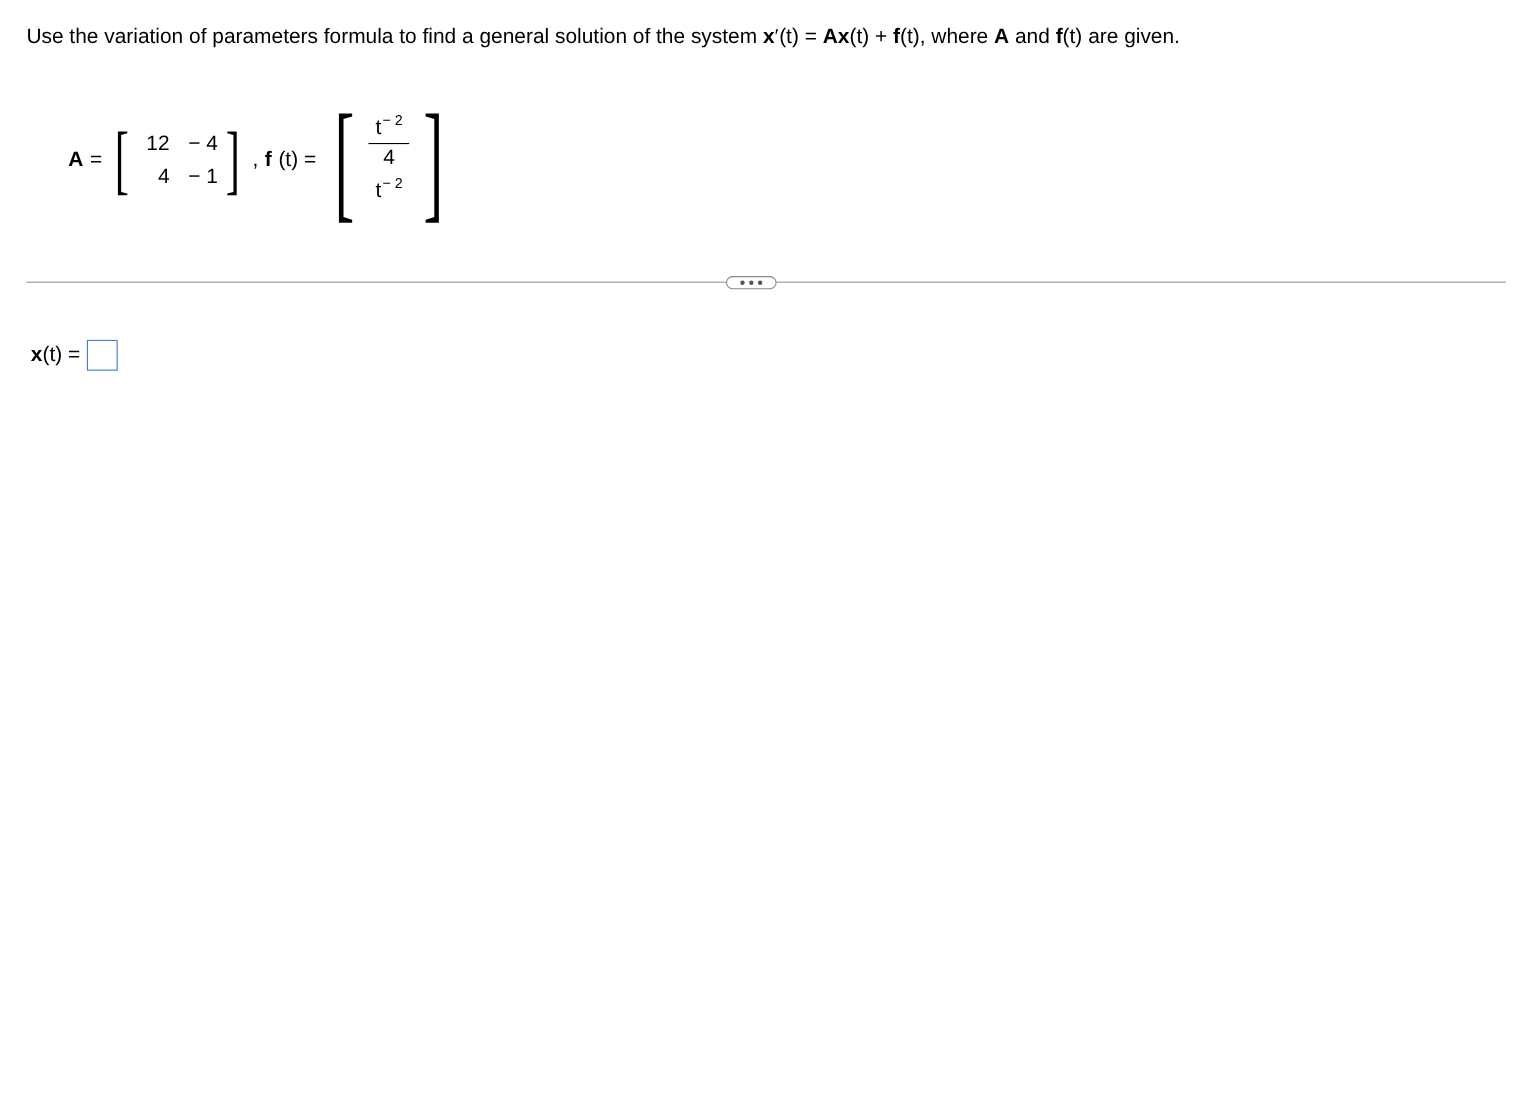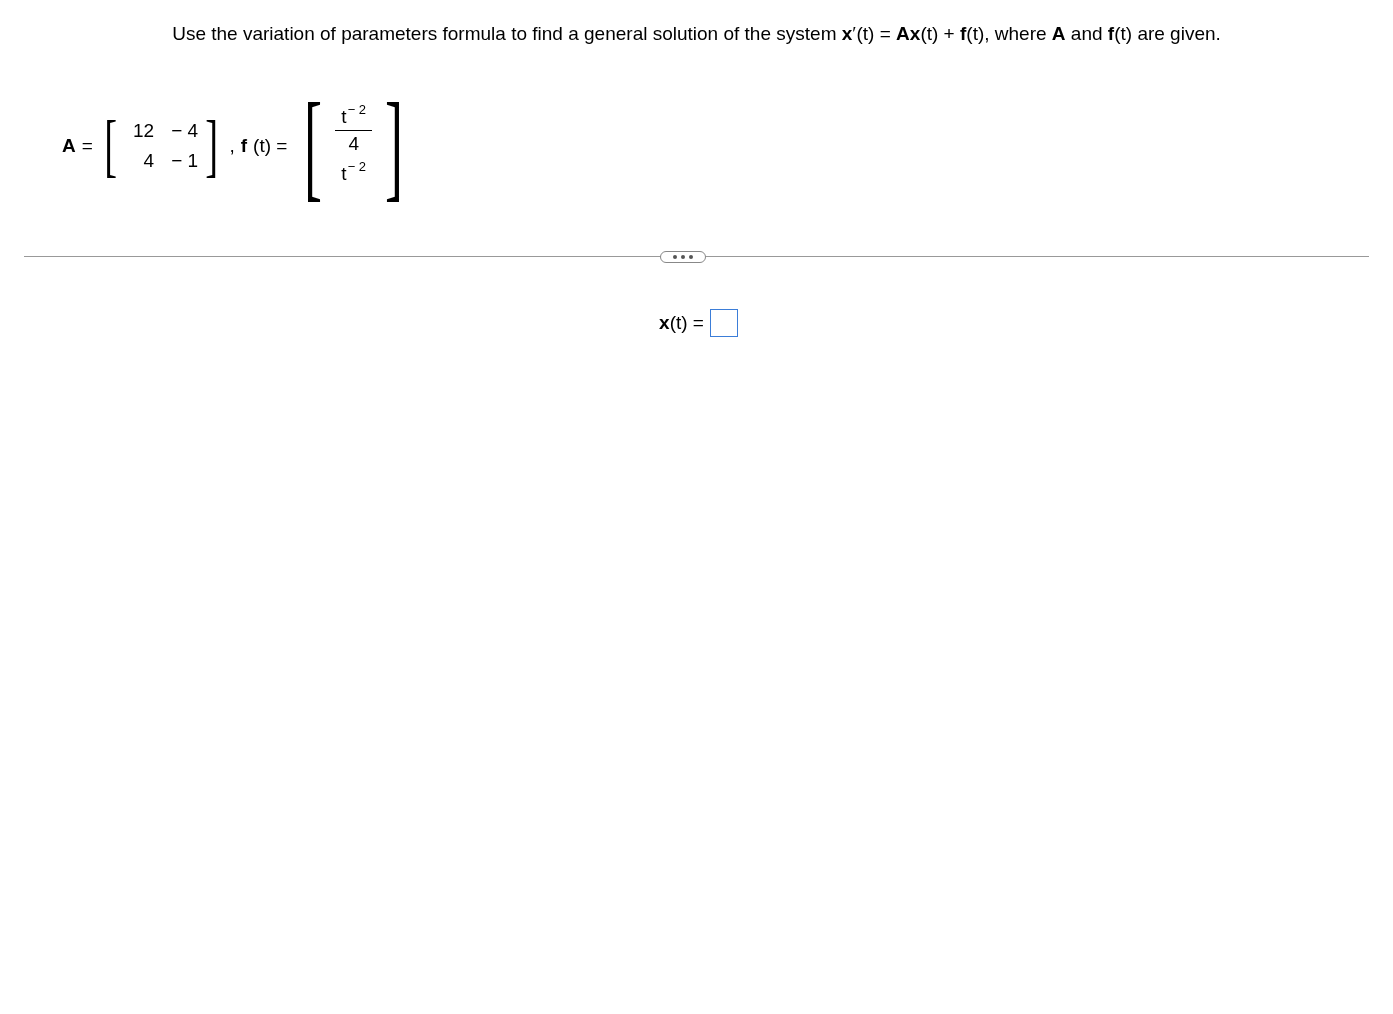--- a/index.html
+++ b/index.html
@@ -10,21 +10,20 @@
     body {
       font-family: Arial, Helvetica, sans-serif;
       background: #fff;
       padding: 20px 24px;
       color: #000;
       font-size: 19px;
     }
     .problem-statement {
       line-height: 1.5;
       margin-bottom: 46px;
-      text-align: center;
     }
     .problem-statement .bold {
       font-weight: bold;
     }
     .equation-block {
       display: flex;
       align-items: center;
       margin-left: 38px;
       margin-top: 28px;
       margin-bottom: 48px;
@@ -118,21 +117,20 @@
       width: 4px;
       height: 4px;
       background: #555;
       border-radius: 50%;
     }
     .answer-row {
       display: flex;
       align-items: center;
       gap: 6px;
       margin-left: 4px;
-      justify-content: center;
     }
     .answer-input {
       width: 28px;
       height: 28px;
       border: 1.5px solid #3b7dd8;
       background: #fff;
     }
     .prime {
       font-family: 'Times New Roman', serif;
     }

